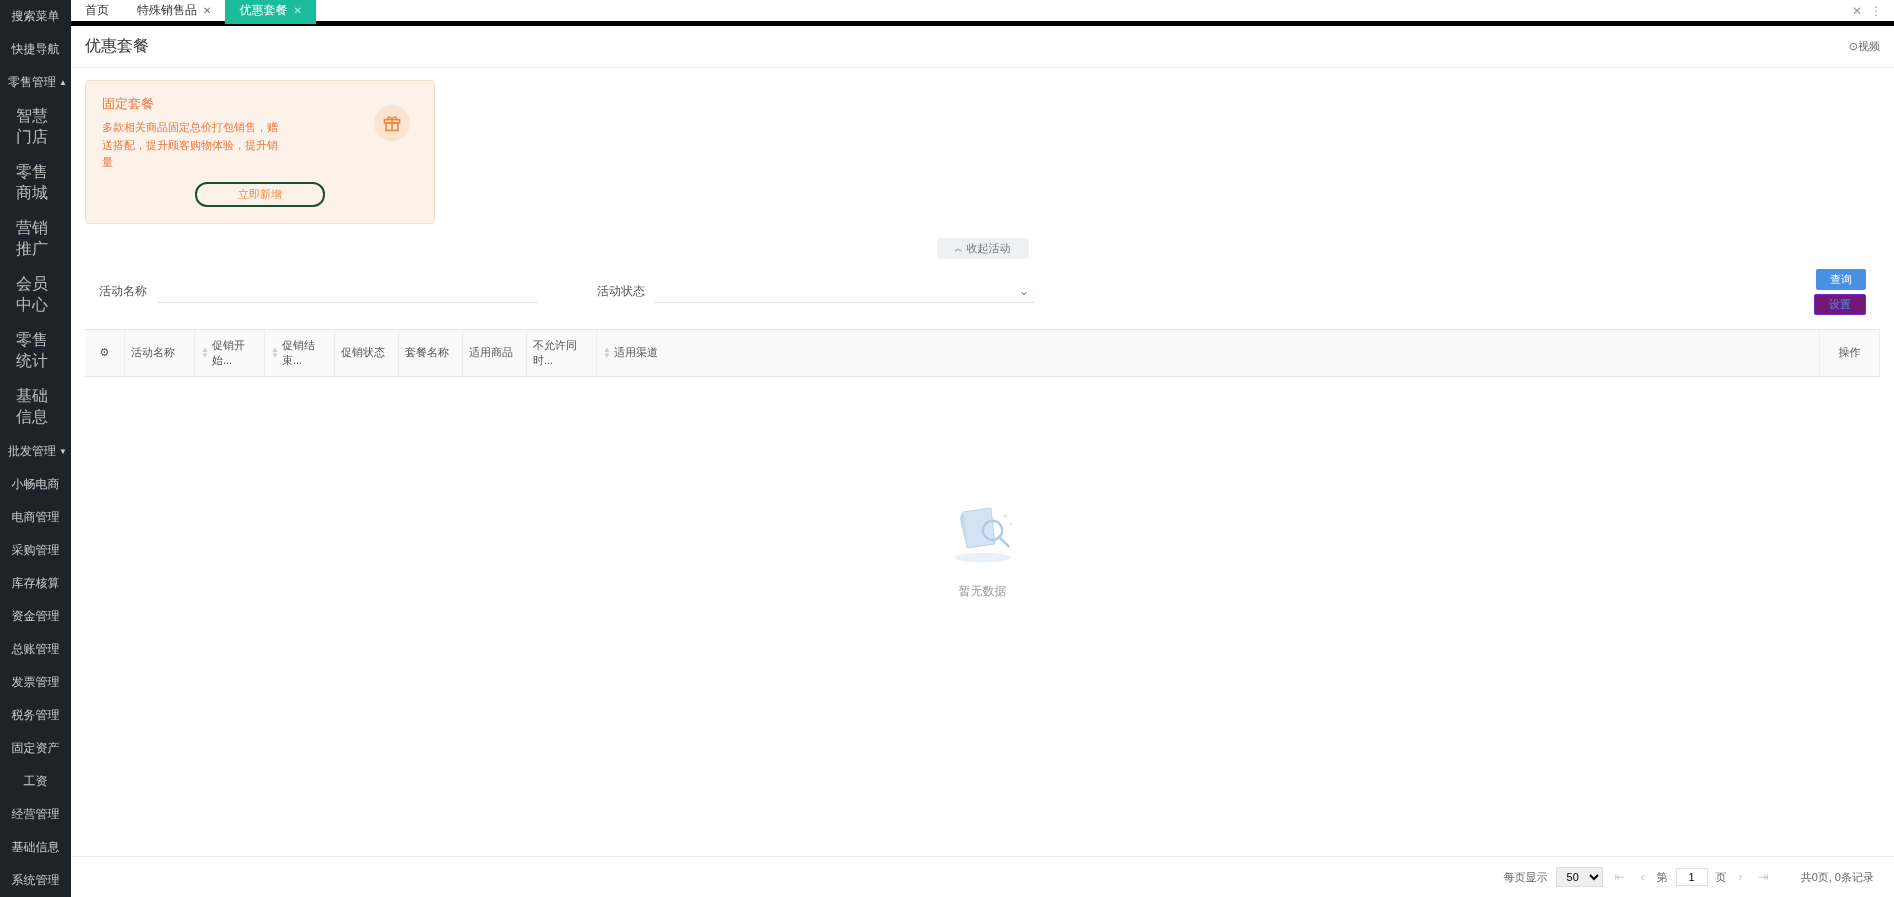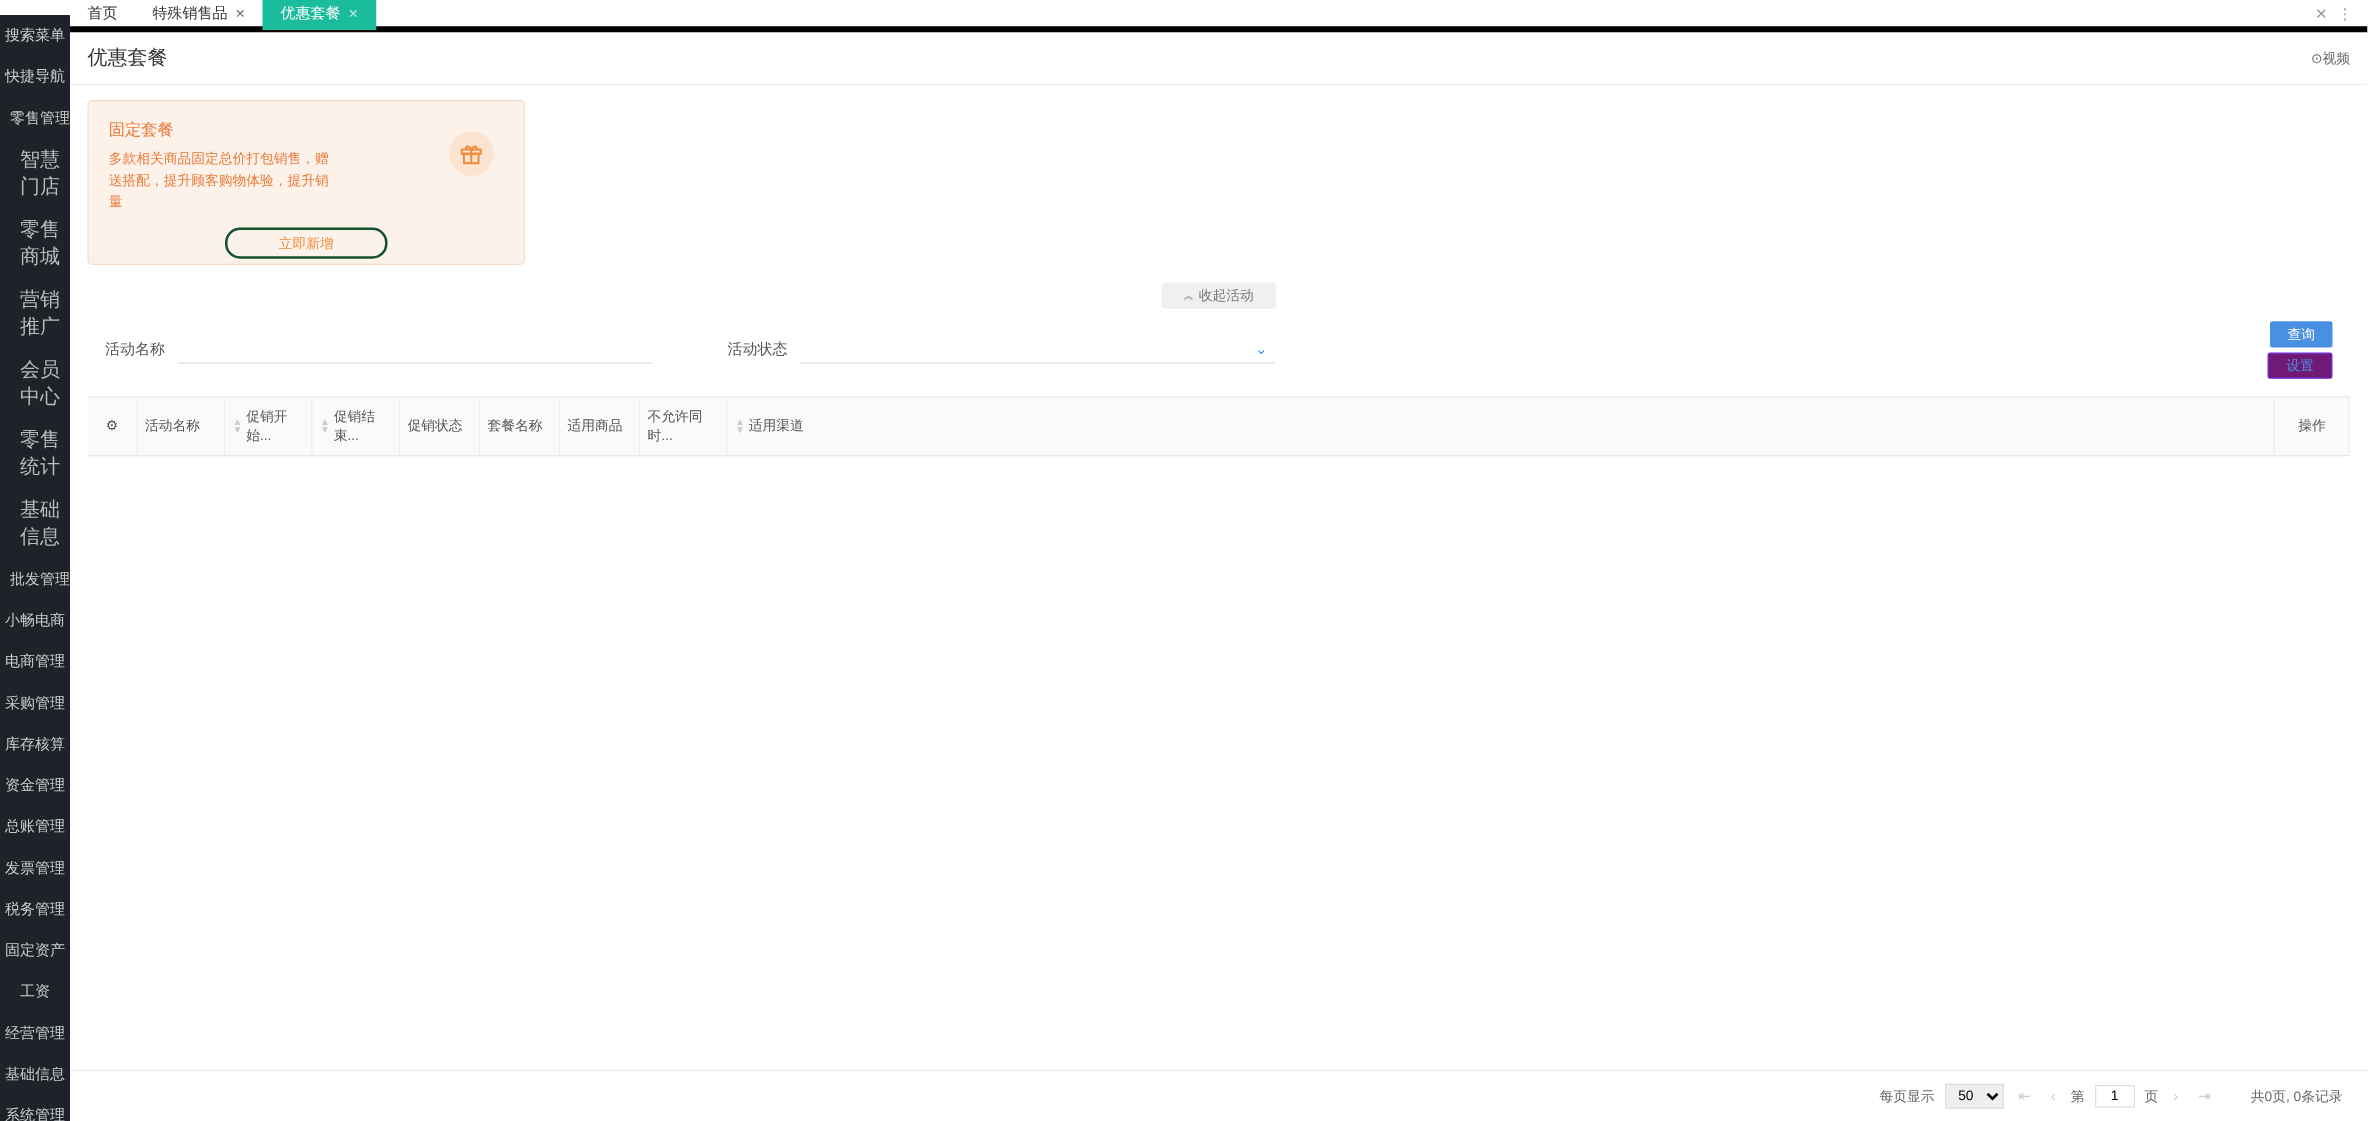--- a/index.html
+++ b/index.html
@@ -1,34 +1,34 @@
 <!DOCTYPE html>
 <html><head>
 <meta charset="utf-8">
 <style>
 * { margin: 0; padding: 0; box-sizing: border-box; }
 body { font-family: "Microsoft YaHei", Arial, sans-serif; font-size: 12px; color: #333; background: #fff; overflow: hidden; }
 .app { display: flex; height: 897px; width: 1894px; }
-.sidebar { width: 56px; background: #1e2329; color: #ccc; display: flex; flex-direction: column; overflow-y: auto; margin-top: 12px; }
+.sidebar { width: 71px; background: #1e2329; color: #ccc; display: flex; flex-direction: column; overflow-y: auto; }
 .sidebar-item { padding: 8px 6px; font-size: 12px; cursor: pointer; display: flex; align-items: center; justify-content: center; white-space: nowrap; }
 .sidebar-item.expandable { justify-content: space-between; padding: 8px 6px 8px 8px; }
 .sidebar-sub { padding: 7px 8px 7px 16px; font-size: 16px; color: #bbb; cursor: pointer; }
 .sidebar-arrow { font-size: 8px; margin-left: 3px; }
 .main { flex: 1; display: flex; flex-direction: column; background: #f5f5f5; }
 .tabbar { background: #fff; display: flex; align-items: center; height: 26px; border-bottom: 5px solid #000000; }
 .tab { padding: 0 14px; height: 26px; display: flex; align-items: center; cursor: pointer; font-size: 12px; color: #333; position: relative; }
 .tab.active { background: #1abc9c; color: #fff; }
 .tab-close { margin-left: 6px; font-size: 10px; cursor: pointer; opacity: 0.7; }
 .tabbar-right { margin-left: auto; display: flex; align-items: center; padding-right: 8px; color: #999; }
 .tabbar-right span { padding: 0 4px; cursor: pointer; }
 .page-header { background: #fff; padding: 10px 14px; display: flex; align-items: center; justify-content: space-between; border-bottom: 1px solid #eee; }
 .page-title { font-size: 16px; font-weight: 500; }
 .page-header-right { display: flex; align-items: center; color: #666; font-size: 11px; cursor: pointer; }
 .page-body { flex: 1; padding: 12px 14px; overflow-y: auto; background: #fff; }
-.promo-card { width: 350px; background: #fdf2ea; border: 1px solid #f5dcc8; border-radius: 4px; padding: 14px 16px 4px; position: relative; }
+.promo-card { width: 350px; background: #fdf2ea; border: 1px solid #f5dcc8; border-radius: 4px; padding: 14px 16px 16px; position: relative; }
 .promo-title { color: #e87a3a; font-size: 13px; font-weight: 500; margin-bottom: 6px; }
 .promo-desc { color: #e87a3a; font-size: 11px; line-height: 1.6; max-width: 180px; }
 .promo-icon { position: absolute; right: 24px; top: 24px; width: 36px; height: 36px; background: #fce4d1; border-radius: 50%; display: flex; align-items: center; justify-content: center; color: #f08c3f; font-size: 18px; }
 .promo-btn { margin-top: 10px; display: block; width: 130px; margin-left: auto; margin-right: auto; border: 2px solid #14532d; color: #f08c3f; background: transparent; border-radius: 12px; padding: 3px 0; font-size: 11px; cursor: pointer; }
 .collapse-bar { text-align: center; margin: 14px 0 10px; }
 .collapse-pill { display: inline-flex; align-items: center; background: #eef0f2; color: #777; padding: 3px 18px; border-radius: 3px; font-size: 11px; cursor: pointer; }
 .filter-row { display: flex; align-items: center; margin: 8px 0 14px; padding: 0 14px; }
 .filter-group { display: flex; align-items: center; margin-right: 60px; }
 .filter-label { font-size: 12px; color: #555; margin-right: 10px; }
 .filter-input { border: none; border-bottom: 1px solid #ddd; padding: 4px 6px; width: 380px; font-size: 12px; outline: none; background: transparent; }
@@ -194,20 +194,34 @@
               <span class="th-sort">
                 <span>▲</span>
                 <span>▼</span>
               </span>
               <span>适用渠道</span>
             </div>
           <div class="th" style="width:60px;justify-content:center;">
               <span>操作</span>
             </div>
         </div>
+        <div class="empty-state">
+          <div class="empty-img">
+            <svg class="empty-svg" viewBox="0 0 100 80">
+              <ellipse cx="50" cy="72" rx="35" ry="6" fill="#e8f0f8"></ellipse>
+              <path d="M25 15 L60 10 L65 55 L30 60 Z" fill="#d4e4f4" stroke="#b0cbe8" stroke-width="1"></path>
+              <path d="M25 15 Q20 20 22 28 L30 60 Q28 50 25 15" fill="#c0d8ee"></path>
+              <circle cx="62" cy="38" r="12" fill="none" stroke="#b0cbe8" stroke-width="3"></circle>
+              <line x1="70" y1="46" x2="82" y2="58" stroke="#b0cbe8" stroke-width="3" stroke-linecap="round"></line>
+              <circle cx="78" cy="20" r="2" fill="#cde2f5"></circle>
+              <circle cx="85" cy="30" r="1.5" fill="#cde2f5"></circle>
+            </svg>
+          </div>
+          <div class="empty-text">暂无数据</div>
+        </div>
       </div>
     </div>
 
     <div class="pager">
       <span>每页显示</span>
       <select>
         <option>50</option>
       </select>
       <span class="pager-btn">⇤</span>
       <span class="pager-btn">‹</span>

